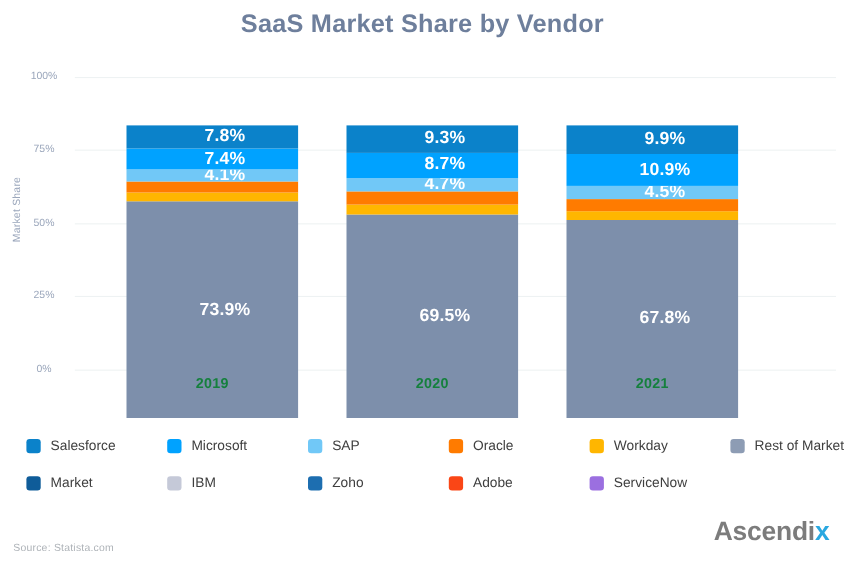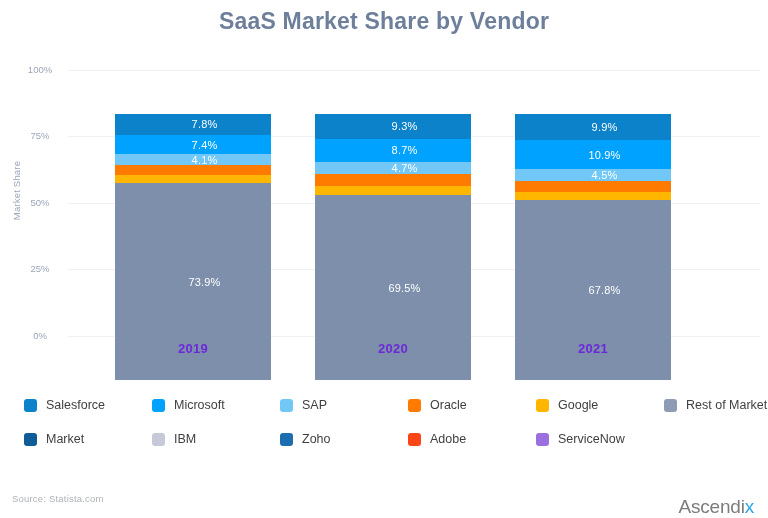--- a/index.html
+++ b/index.html
@@ -81,36 +81,36 @@
   .seg {
     width: 100%;
     position: relative;
     display: flex;
     align-items: center;
     justify-content: center;
     overflow: hidden;
   }
 
   .seg-label {
-    font-size: 11px;
+    font-size: 16px;
     color: #ffffff;
-    font-weight: normal;
+    font-weight: bold;
     white-space: nowrap;
     letter-spacing: 0.2px;
     margin-left: 23px;
   }
 
   .x-tick {
     position: absolute;
     top: 341px;
     width: 156px;
     text-align: center;
     font-size: 13px;
     font-weight: bold;
-    color: #6d28d9;
+    color: #15803d;
     letter-spacing: 0.3px;
   }
 
   
   .legend {
     position: absolute;
     left: 24px;
     top: 388px;
     width: 736px;
   }
@@ -150,23 +150,23 @@
     bottom: 14px;
     font-size: 9.5px;
     color: #aeb3b8;
     letter-spacing: 0.2px;
     margin-top: 14px;
   }
 
   .footer-logo {
     position: absolute;
     right: 14px;
-    bottom: 0;
-    font-size: 19px;
-    font-weight: normal;
+    bottom: 20px;
+    font-size: 24px;
+    font-weight: bold;
     color: #7c7c7c;
     letter-spacing: -0.2px;
   }
 
   .footer-logo .logo-x {
     color: #29a8e0;
   }
 </style>
 </head>
 <body>
@@ -257,21 +257,21 @@
       <div class="legend-item">
         <span class="legend-swatch" style="background: rgb(113, 200, 247);"></span>
         <span class="legend-label">SAP</span>
       </div>
       <div class="legend-item">
         <span class="legend-swatch" style="background: rgb(255, 123, 0);"></span>
         <span class="legend-label">Oracle</span>
       </div>
       <div class="legend-item">
         <span class="legend-swatch" style="background: rgb(255, 182, 0);"></span>
-        <span class="legend-label">Google</span>
+        <span class="legend-label">Workday</span>
       </div>
       <div class="legend-item">
         <span class="legend-swatch" style="background: rgb(141, 156, 180);"></span>
         <span class="legend-label">Rest of Market</span>
       </div>
     </div>
   <div class="legend-row" id="legend-row-1">
       <div class="legend-item">
         <span class="legend-swatch" style="background: rgb(15, 92, 153);"></span>
         <span class="legend-label">Market</span>

